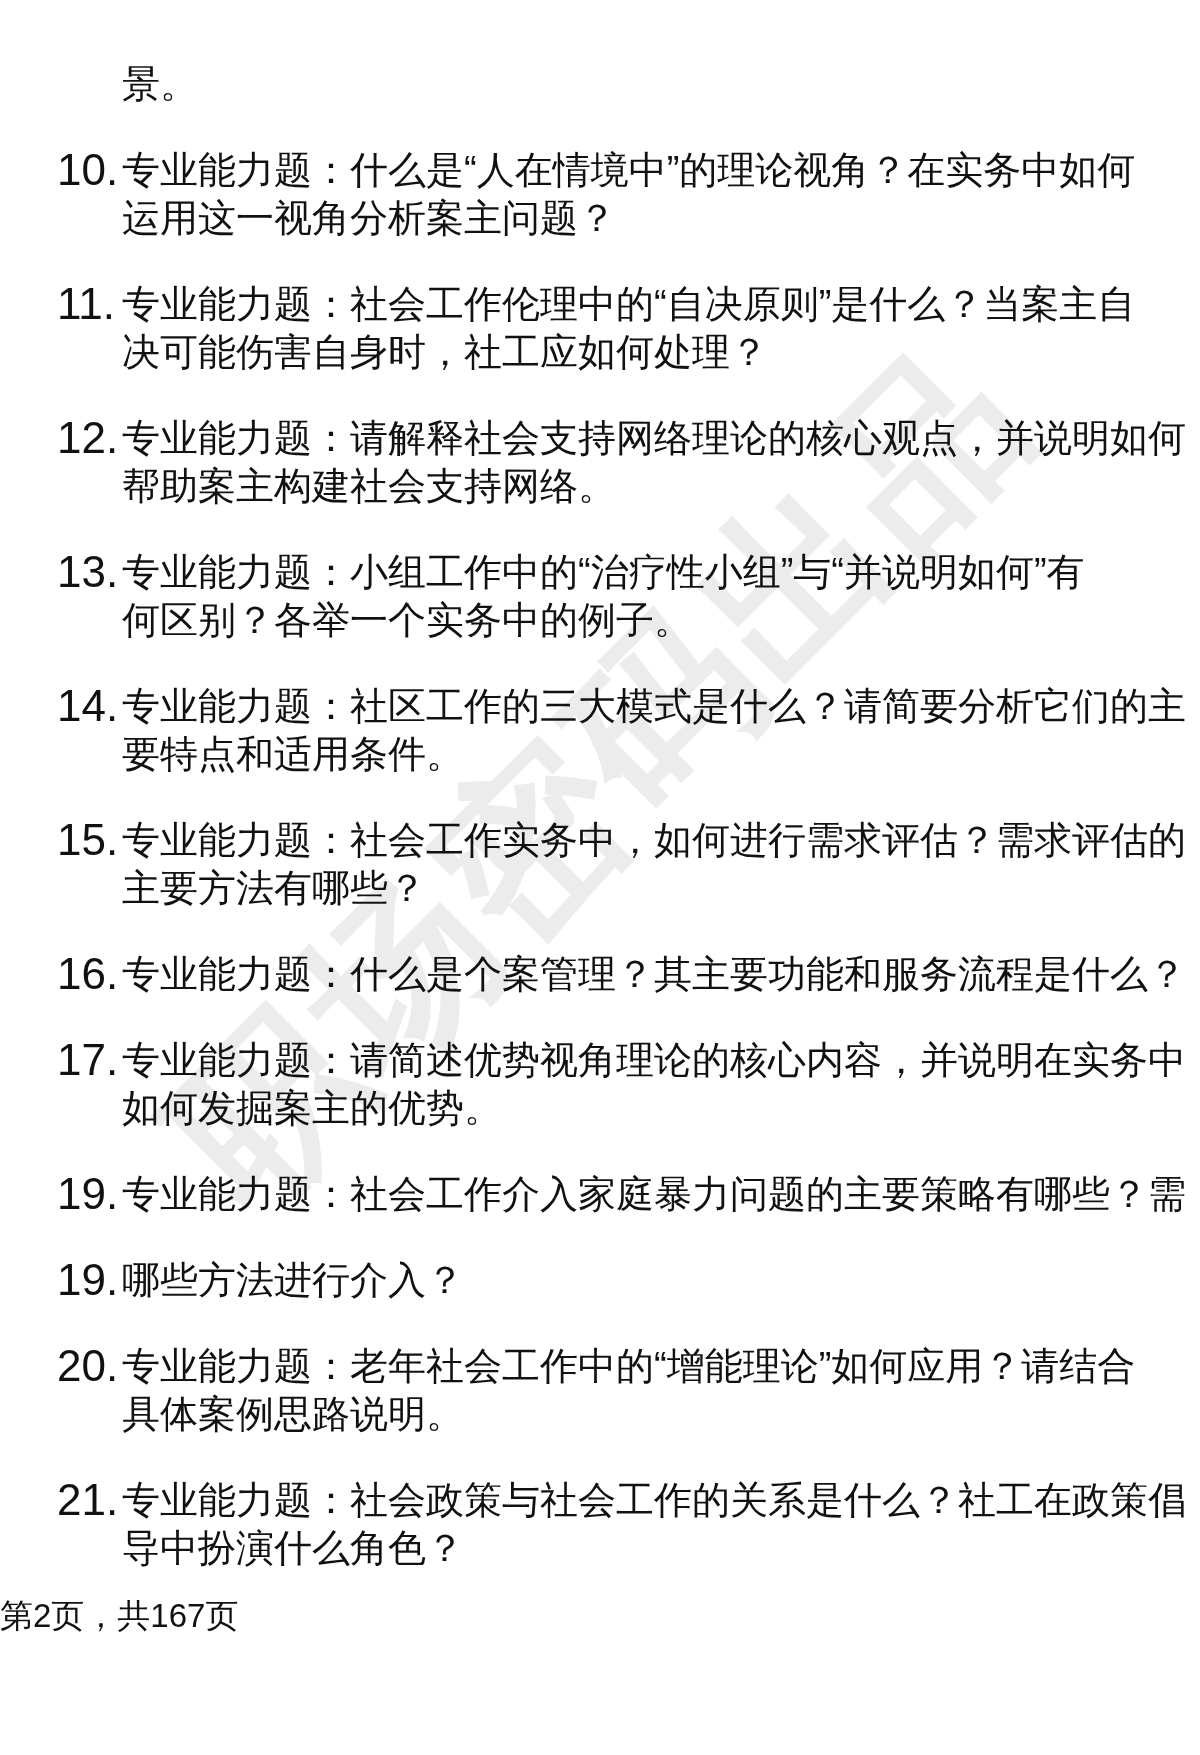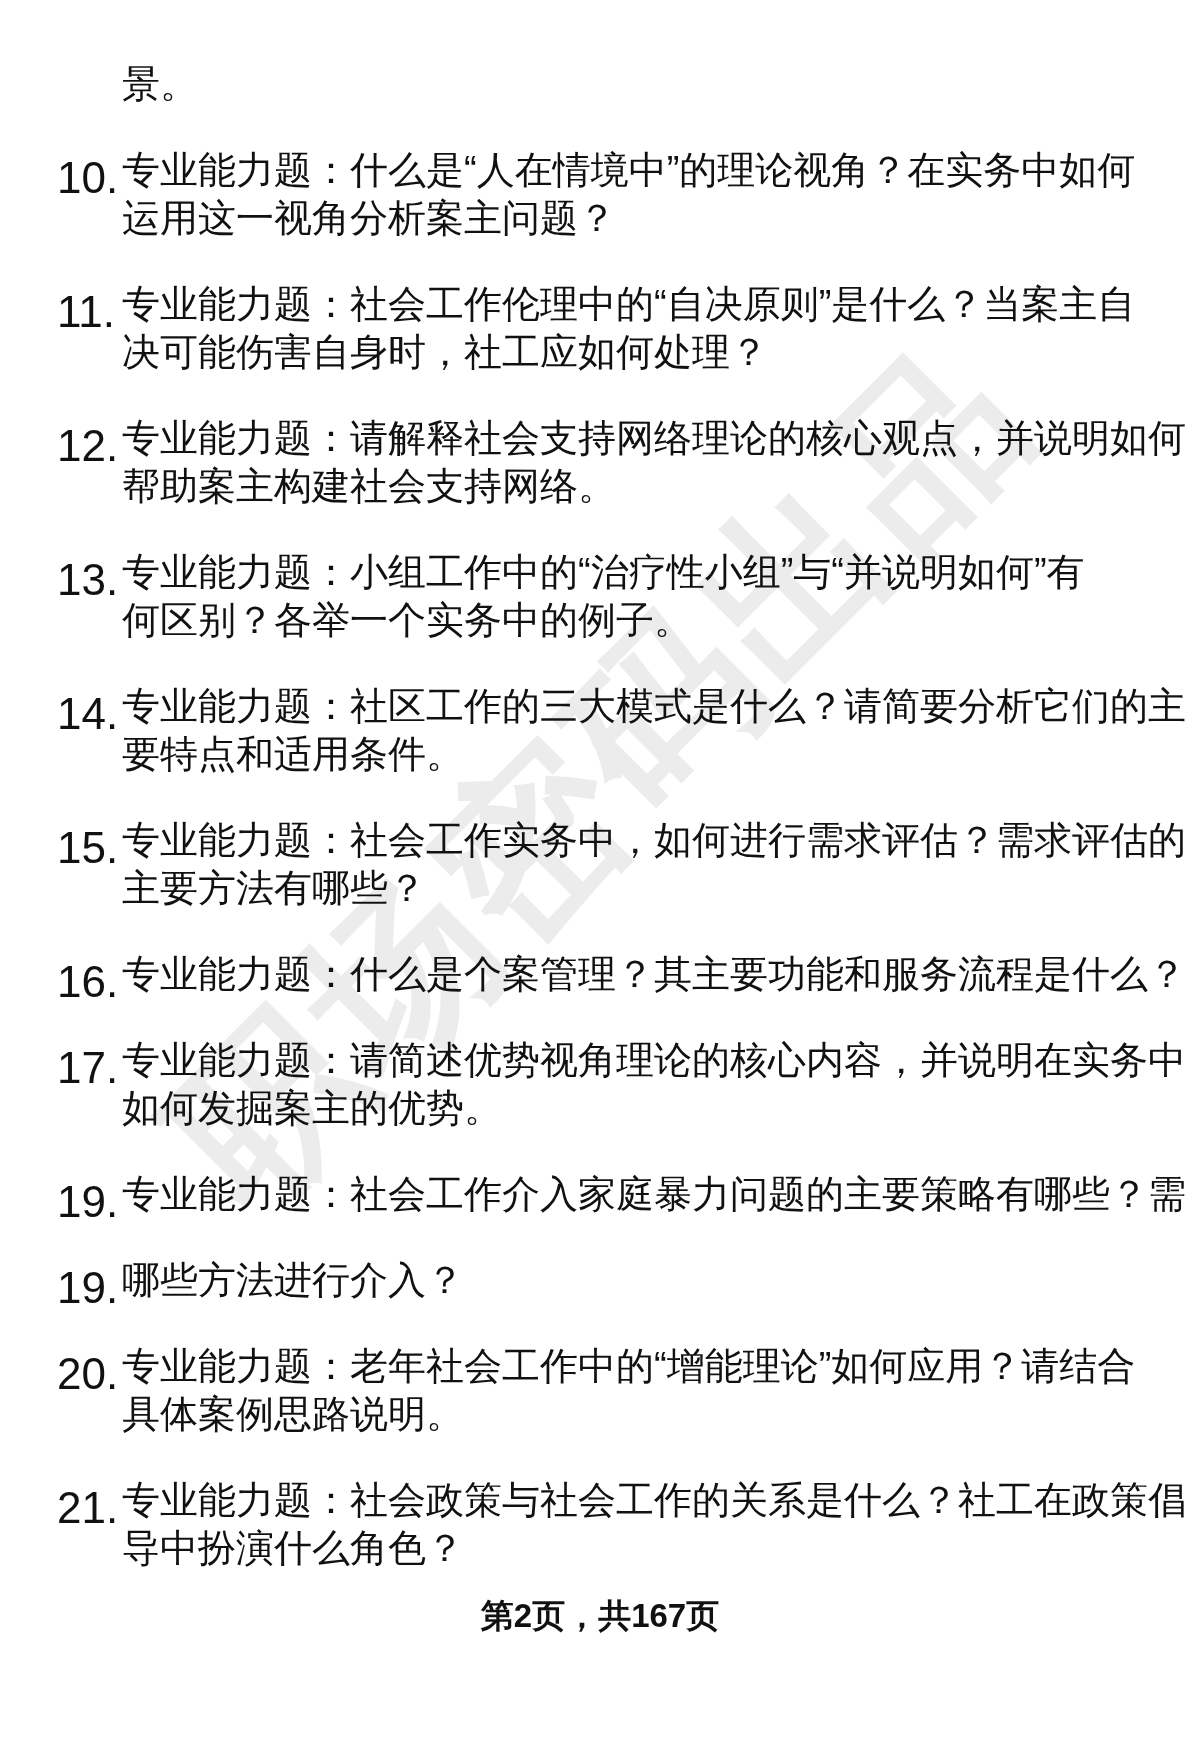--- a/index.html
+++ b/index.html
@@ -46,34 +46,33 @@
   .question {
     position: relative;
     margin-top: 38px;
     padding-left: 122px;
     font-size: 38px;
     line-height: 48px;
   }
   .question .num {
     position: absolute;
     left: 57px;
-    top: 8px;
+    top: 0;
     font-size: 44px;
     line-height: 48px;
     letter-spacing: 0;
   }
   .question .qline {
     white-space: nowrap;
   }
   .footer {
     margin-top: 20px;
-    text-align: center;
+    text-align: left;
     font-size: 33px;
     line-height: 48px;
-    font-weight: bold;
   }
 </style>
 </head>
 <body>
 
 <div class="page">
 
   <div class="watermark">职场密码出品</div>
 
   <div class="content">

